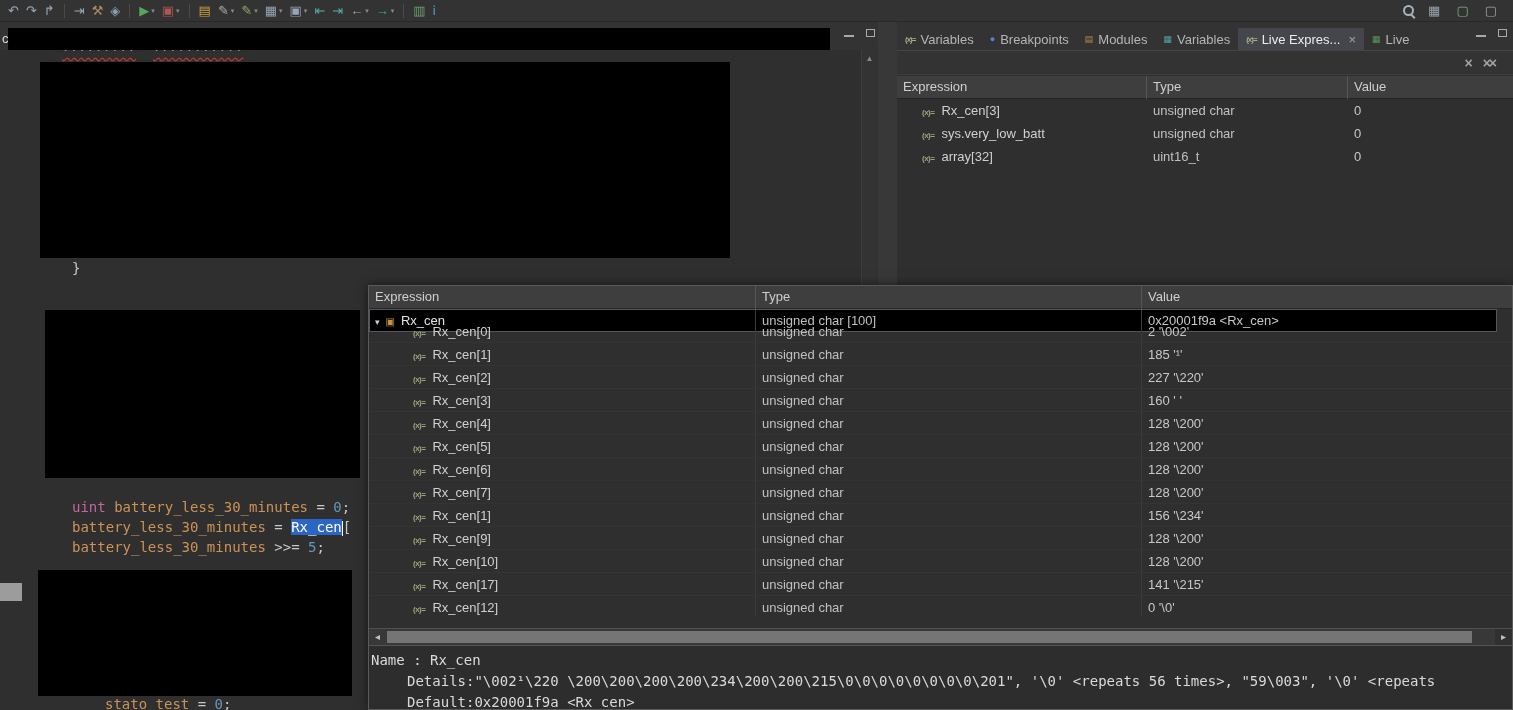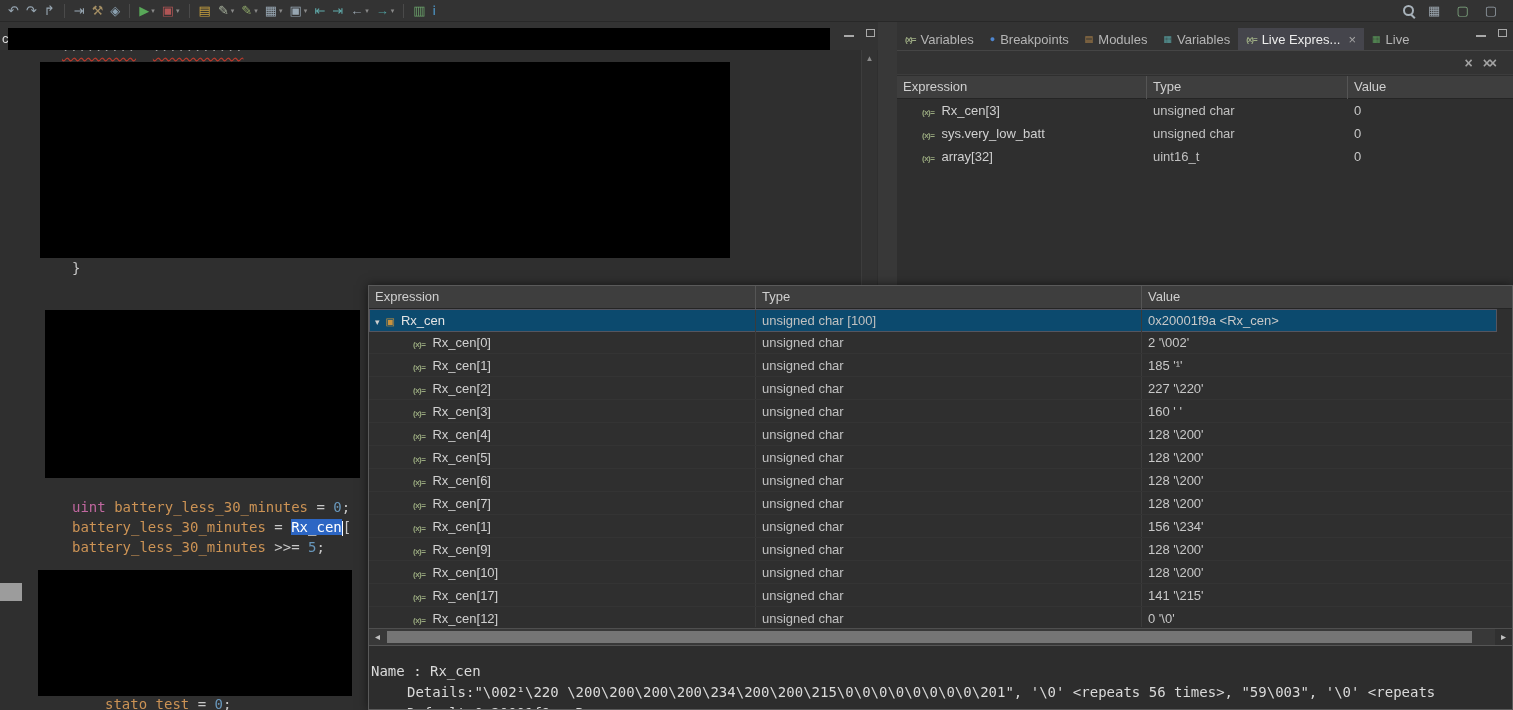--- a/index.html
+++ b/index.html
@@ -63,32 +63,32 @@
   .addlbl{font-style:italic;color:#cfcfcf}
 
   
   .popup{position:absolute;left:368px;top:285px;width:1145px;height:425px;background:#2f2f2f;border:1px solid #5a5a5a;box-shadow:0 0 10px rgba(0,0,0,.55);z-index:10}
   .phead{position:absolute;left:0;top:0;right:0;height:23px;display:flex;background:#3e3e3e;border-bottom:1px solid #252525}
   .phead .h1{width:387px}.phead .h2{width:386px}.phead .h3{flex:1;border-right:none}
   .prow{display:flex;height:23px;line-height:23px;cursor:default;border-bottom:1px solid #343434}
   .prow .pc1{width:387px;padding:0 6px;overflow:hidden;white-space:nowrap;border-right:1px solid #3b3b3b;color:#d0d0d0}
   .prow .pc2{width:386px;padding:0 6px;border-right:1px solid #3b3b3b;color:#c0c0c0;overflow:hidden;white-space:nowrap}
   .prow .pc3{flex:1;padding:0 6px;color:#c8c8c8;overflow:hidden;white-space:nowrap}
-  .prow.root{position:absolute;left:0;top:23px;right:15px;background:#0c4a6e;color:#e4e4e4;outline:1px solid #55555f;outline-offset:-1px}
+  .prow.root{position:absolute;left:0;top:23px;right:15px;background:#000000;color:#e4e4e4;outline:1px solid #55555f;outline-offset:-1px}
   .prow.root .pc1{color:#e4e4e4;padding-left:6px}
   .chev{font-size:9px;color:#cfcfcf;margin-right:6px}
   .gicon{font-size:10px;color:#c7923f;margin-right:6px}
-  .prows{position:absolute;left:0;top:45px;right:0;height:296px;overflow:hidden}
+  .prows{position:absolute;left:0;top:34px;right:0;height:296px;overflow:hidden}
   .prow .indent{padding-left:44px}
   .hscroll{position:absolute;left:0;top:342px;right:0;height:17px;background:#383838;border-top:1px solid #4f4f4f}
   .harrow{position:absolute;top:0;width:17px;height:17px;line-height:16px;text-align:center;font-size:10px;color:#c0c0c0;cursor:default}
   .harrow.left{left:0}
   .harrow.right{right:0;background:#303030}
   .hthumb{position:absolute;left:18px;right:40px;top:2px;bottom:2px;background:#757575}
-  .details{position:absolute;left:0;top:359px;right:0;bottom:0;background:#2d2d2d;border-top:1px solid #555;padding-top:15px;overflow:hidden}
+  .details{position:absolute;left:0;top:359px;right:0;bottom:0;background:#2d2d2d;border-top:1px solid #555;padding-top:4px;overflow:hidden}
   .dline{white-space:pre;overflow:hidden;font-family:"DejaVu Sans Mono",monospace;font-size:14px;color:#dadada;line-height:21px;padding-left:2px}
   .dindent{padding-left:38px}
 </style>
 </head>
 <body>
 
 <div class="toolbar">
   <div class="tb-left" id="tbLeft">
       <span class="tbi">
         <span style="color: rgb(151, 166, 178);">↶</span>

